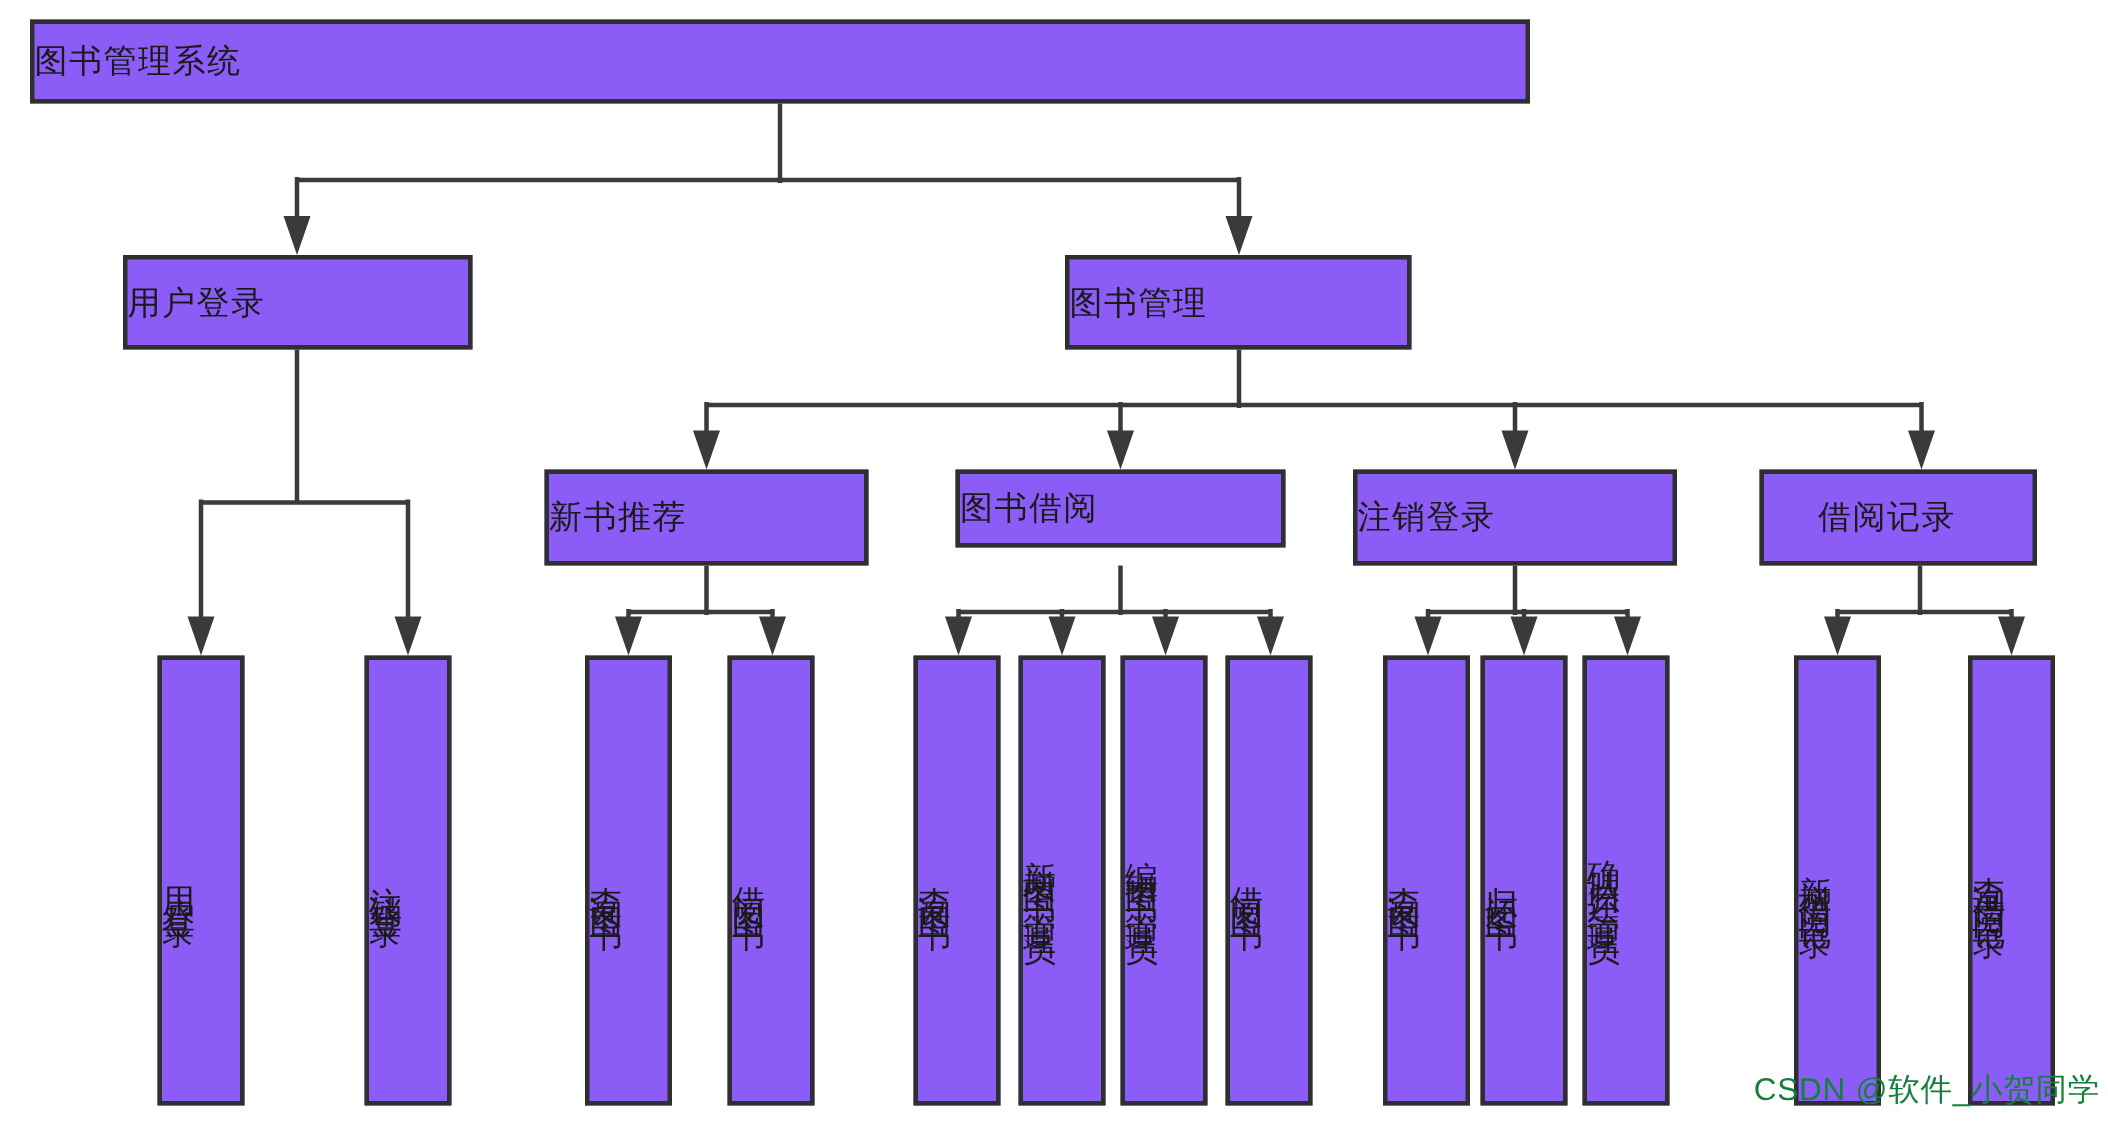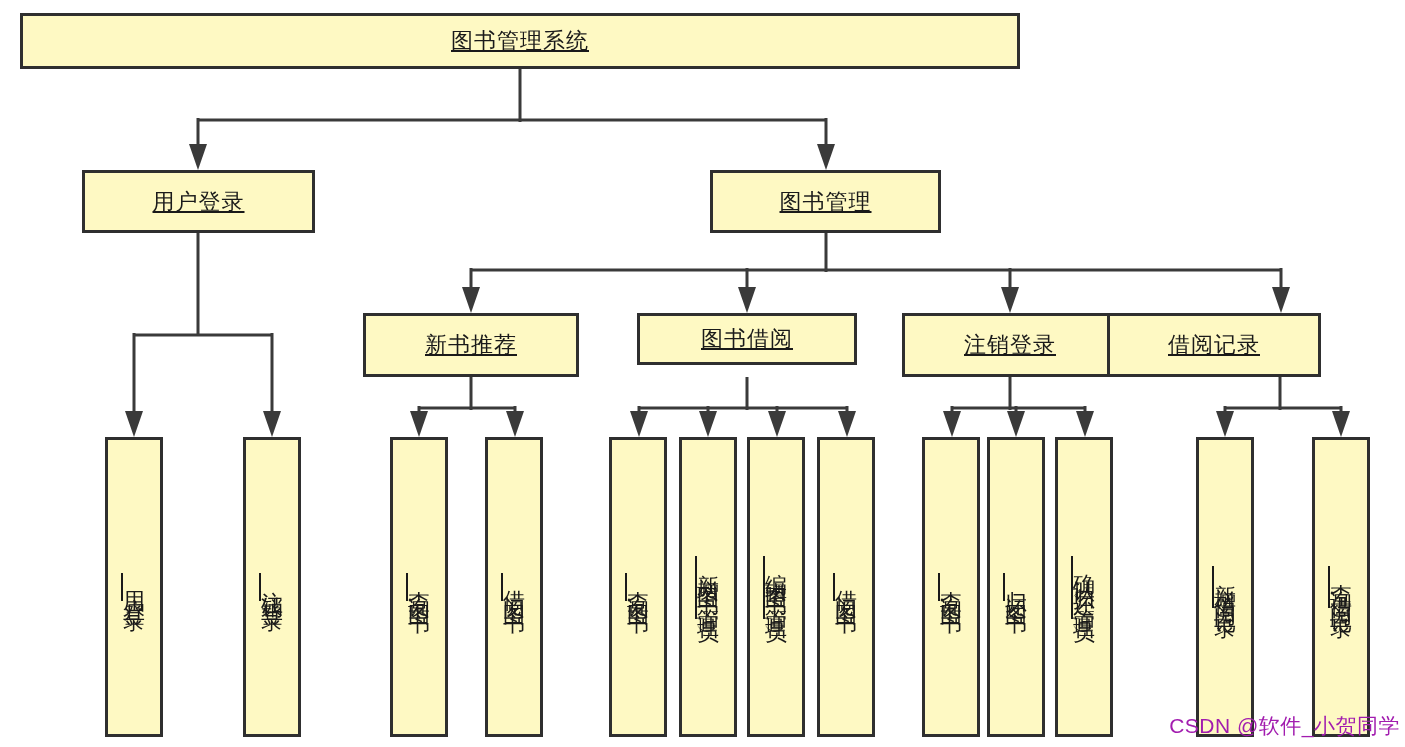--- a/index.html
+++ b/index.html
@@ -17,27 +17,25 @@
   }
   .connectors {
     position: absolute;
     left: 0; top: 0;
     width: 1405px;
     height: 747px;
     z-index: 0;
   }
   .node {
     position: absolute;
-    background: #fef9c3;
+    background: #8b5cf6;
     border: 3px solid #2f2f2f;
     display: flex;
     align-items: center;
-    justify-content: center;
     z-index: 1;
-    text-decoration: underline;
   }
   .node .lbl {
     font-size: 22px;
     letter-spacing: 1px;
     color: #1a1a1a;
     white-space: nowrap;
   }
   .leaf .lbl {
     writing-mode: vertical-rl;
     text-orientation: mixed;
@@ -47,21 +45,21 @@
   }
   
   .n-root   { left: 20px;   top: 13px;  width: 1000px; height: 56px; }
   
   .n-login  { left: 82px;   top: 170px; width: 233px;  height: 63px; }
   .n-mgmt   { left: 710px;  top: 170px; width: 231px;  height: 63px; }
   
   .n-newrec { left: 363px;  top: 313px; width: 216px;  height: 64px; }
   .n-borrow { left: 637px;  top: 313px; width: 220px;  height: 52px; }
   .n-cur    { left: 902px;  top: 313px; width: 216px;  height: 64px; }
-  .n-rec    { left: 1107px; top: 313px; width: 214px;  height: 64px; }
+  .n-rec    { left: 1173px; top: 313px; width: 185px;  height: 64px; padding-left: 36px; }
   
   .leaf { top: 437px; width: 58px; height: 300px; }
   .l0  { left: 105px; }
   .l1  { left: 243px; }
   .l2  { left: 390px; }
   .l3  { left: 485px; }
   .l4  { left: 609px; }
   .l5  { left: 679px; }
   .l6  { left: 747px; }
   .l7  { left: 817px; }
@@ -69,21 +67,21 @@
   .l9  { left: 987px; }
   .l10 { left: 1055px; }
   .l11 { left: 1196px; }
   .l12 { left: 1312px; }
   .watermark {
     position: absolute;
     right: 5px;
     top: 712px;
     z-index: 2;
     font-size: 21px;
-    color: #a21caf;
+    color: #15803d;
     letter-spacing: 0.5px;
     white-space: nowrap;
   }
 </style>
 </head>
 <body>
 
 <div class="canvas">
 
   <svg class="connectors" viewBox="0 0 1405 747" xmlns="http://www.w3.org/2000/svg">

